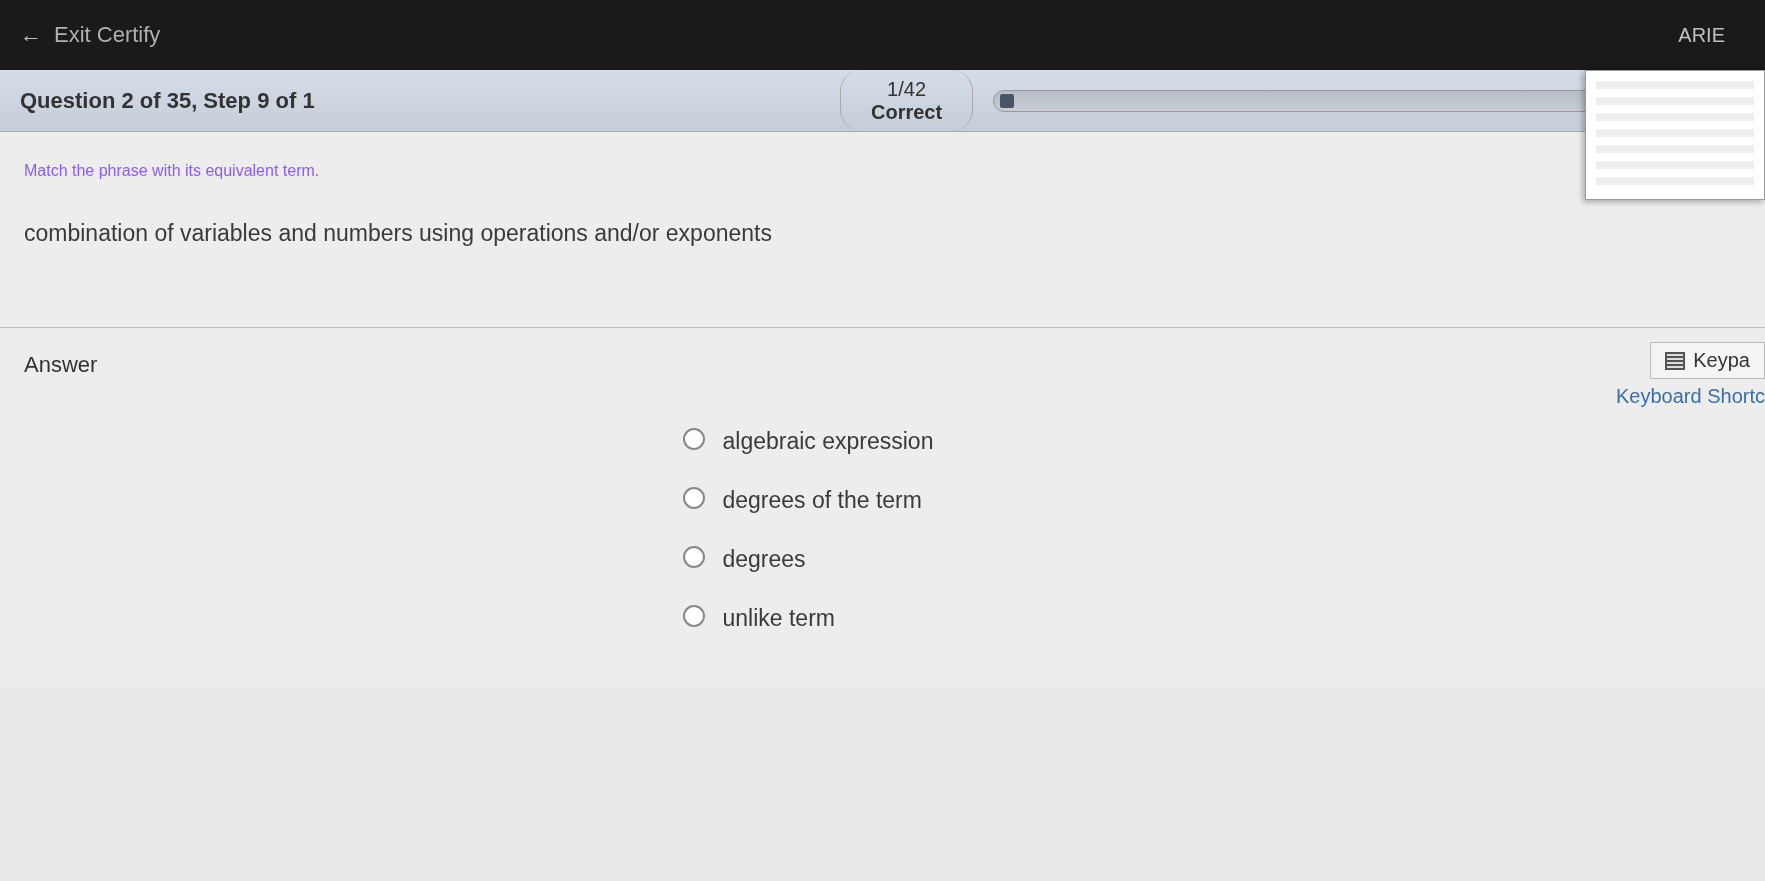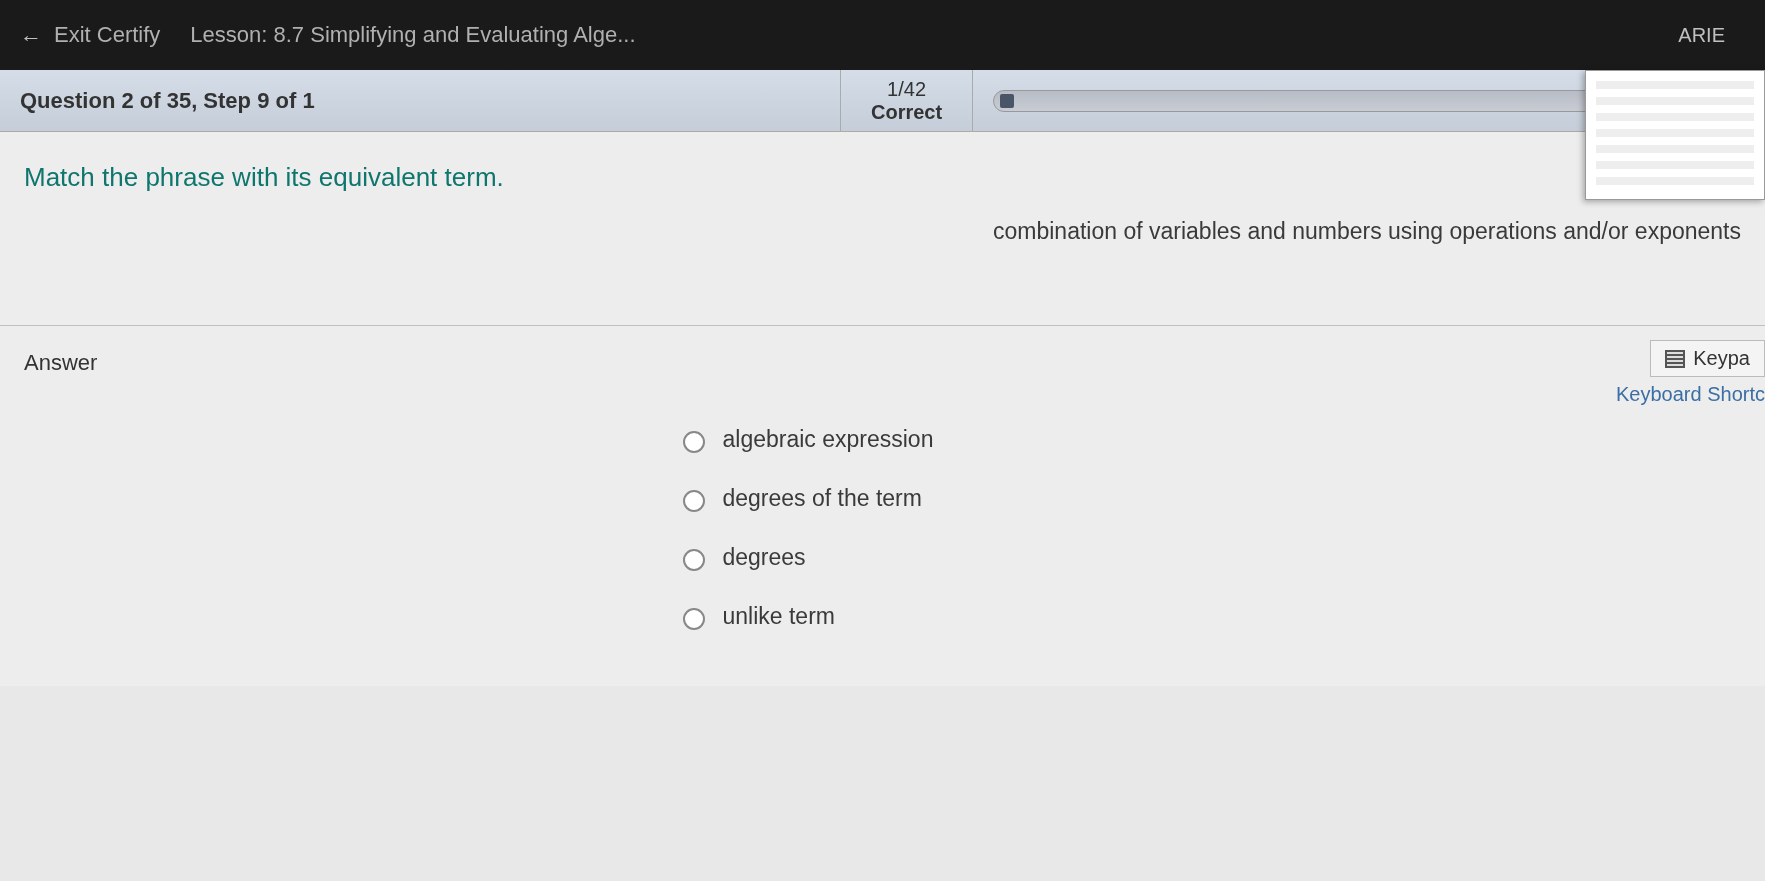--- a/index.html
+++ b/index.html
@@ -6,57 +6,56 @@
 body { font-family: "Segoe UI", Arial, sans-serif; background: #e8e8e8; width: 1765px; height: 881px; overflow: hidden; }
 
 .top-bar { background: #1a1a1a; height: 70px; display: flex; align-items: center; padding: 0 20px; color: #c0c0c0; }
 .back-arrow { font-size: 22px; margin-right: 12px; color: #c0c0c0; }
 .exit-certify { font-size: 22px; color: #b0b0b0; margin-right: 30px; }
 .lesson-title { font-size: 22px; color: #b0b0b0; }
 .user-name { margin-left: auto; color: #c0c0c0; font-size: 20px; margin-right: 20px; }
 
 .status-bar { background: linear-gradient(to bottom, #d4dde8, #c4cdd8); height: 62px; display: flex; align-items: center; border-bottom: 1px solid #aaa; }
 .question-info { font-size: 22px; font-weight: bold; color: #333; padding-left: 20px; flex: 0 0 840px; }
-.score-box { text-align: center; padding: 0 30px; border-left: 1px solid #aaa; border-right: 1px solid #aaa; height: 100%; display: flex; flex-direction: column; justify-content: center; }
+.score-box { text-align: center; padding: 0 30px; border-left: 1px solid #aaa; border-right: 1px solid #aaa; height: 100%; display: flex; flex-direction: column; justify-content: center; border-radius: 21px; }
 .score-top { font-size: 20px; color: #333; }
 .score-bottom { font-size: 20px; font-weight: bold; color: #333; }
 .progress-wrap { flex: 1; padding: 0 20px; display: flex; align-items: center; }
 .progress-track { flex: 1; height: 22px; background: linear-gradient(to bottom, #b8bcc6, #c8ccd4); border: 1px solid #999; border-radius: 11px; position: relative; overflow: hidden; }
 .progress-fill { position: absolute; left: 6px; top: 50%; transform: translateY(-50%); width: 14px; height: 14px; background: #4a5568; border-radius: 2px; }
 .medal { width: 48px; height: 48px; border-radius: 50%; background: radial-gradient(circle, #d4a054, #b8863a); border: 3px solid #8a6830; margin-left: 16px; margin-right: 16px; }
 
 .content { background: #ededed; padding: 30px 24px 20px; }
-.instruction { font-size: 26px; color: #0f766e; margin-bottom: 25px; }
-.phrase { font-size: 23px; color: #3a3a3a; text-align: right; margin-bottom: 60px; }
+.instruction { font-size: 16px; color: #8b5cf6; margin-bottom: 40px; }
+.phrase { font-size: 23px; color: #3a3a3a; text-align: left; margin-bottom: 60px; }
 
 .divider { border-top: 1px solid #c0c0c0; }
 
 .answer-section { background: #ededed; padding: 24px; position: relative; }
 .answer-heading { font-size: 22px; font-weight: normal; color: #333; margin-bottom: 50px; }
 .keypad-group { position: absolute; right: 0; top: 14px; text-align: right; margin-left: 16px; }
 .keypad-btn { display: inline-flex; align-items: center; gap: 8px; background: #f4f4f4; border: 1px solid #bbb; padding: 6px 14px; font-size: 20px; color: #333; cursor: pointer; }
 .keypad-icon { display: inline-block; width: 20px; height: 18px; background: #555; position: relative; }
 .keypad-icon::after { content: ""; position: absolute; inset: 2px; background: repeating-linear-gradient(to bottom, #ddd 0 2px, transparent 2px 4px); }
 .kb-shortcut { color: #3b6ea5; font-size: 20px; margin-top: 6px; cursor: pointer; }
 
 .options { width: 400px; margin: 0 auto; }
-.option-row { display: flex; align-items: flex-end; margin-bottom: 32px; cursor: pointer; margin-top: 19px; }
+.option-row { display: flex; align-items: flex-start; margin-bottom: 32px; cursor: pointer; margin-top: 19px; }
 .radio { width: 22px; height: 22px; border: 2px solid #888; border-radius: 50%; margin-right: 18px; background: #fff; flex-shrink: 0; }
 .option-label { font-size: 23px; color: #3a3a3a; }
 
 .thumb-preview { position: absolute; right: 0; top: 70px; width: 180px; height: 130px; background: #fff; border: 1px solid #999; box-shadow: -2px 2px 6px rgba(0,0,0,0.3); }
 .thumb-preview::before { content: ""; position: absolute; inset: 10px; background: repeating-linear-gradient(to bottom, #ddd 0 8px, transparent 8px 16px); opacity: 0.5; }
 </style>
 </head>
 <body>
 
 <div class="top-bar">
   <span class="back-arrow">←</span>
   <span class="exit-certify">Exit Certify</span>
-  <span class="lesson-title">Lesson: 8.7 Simplifying and Evaluating Alge...</span>
   <span class="user-name">ARIE</span>
 </div>
 
 <div class="status-bar">
   <div class="question-info">Question 2 of 35, Step 9 of 1</div>
   <div class="score-box">
     <div class="score-top">1/42</div>
     <div class="score-bottom">Correct</div>
   </div>
   <div class="progress-wrap">

